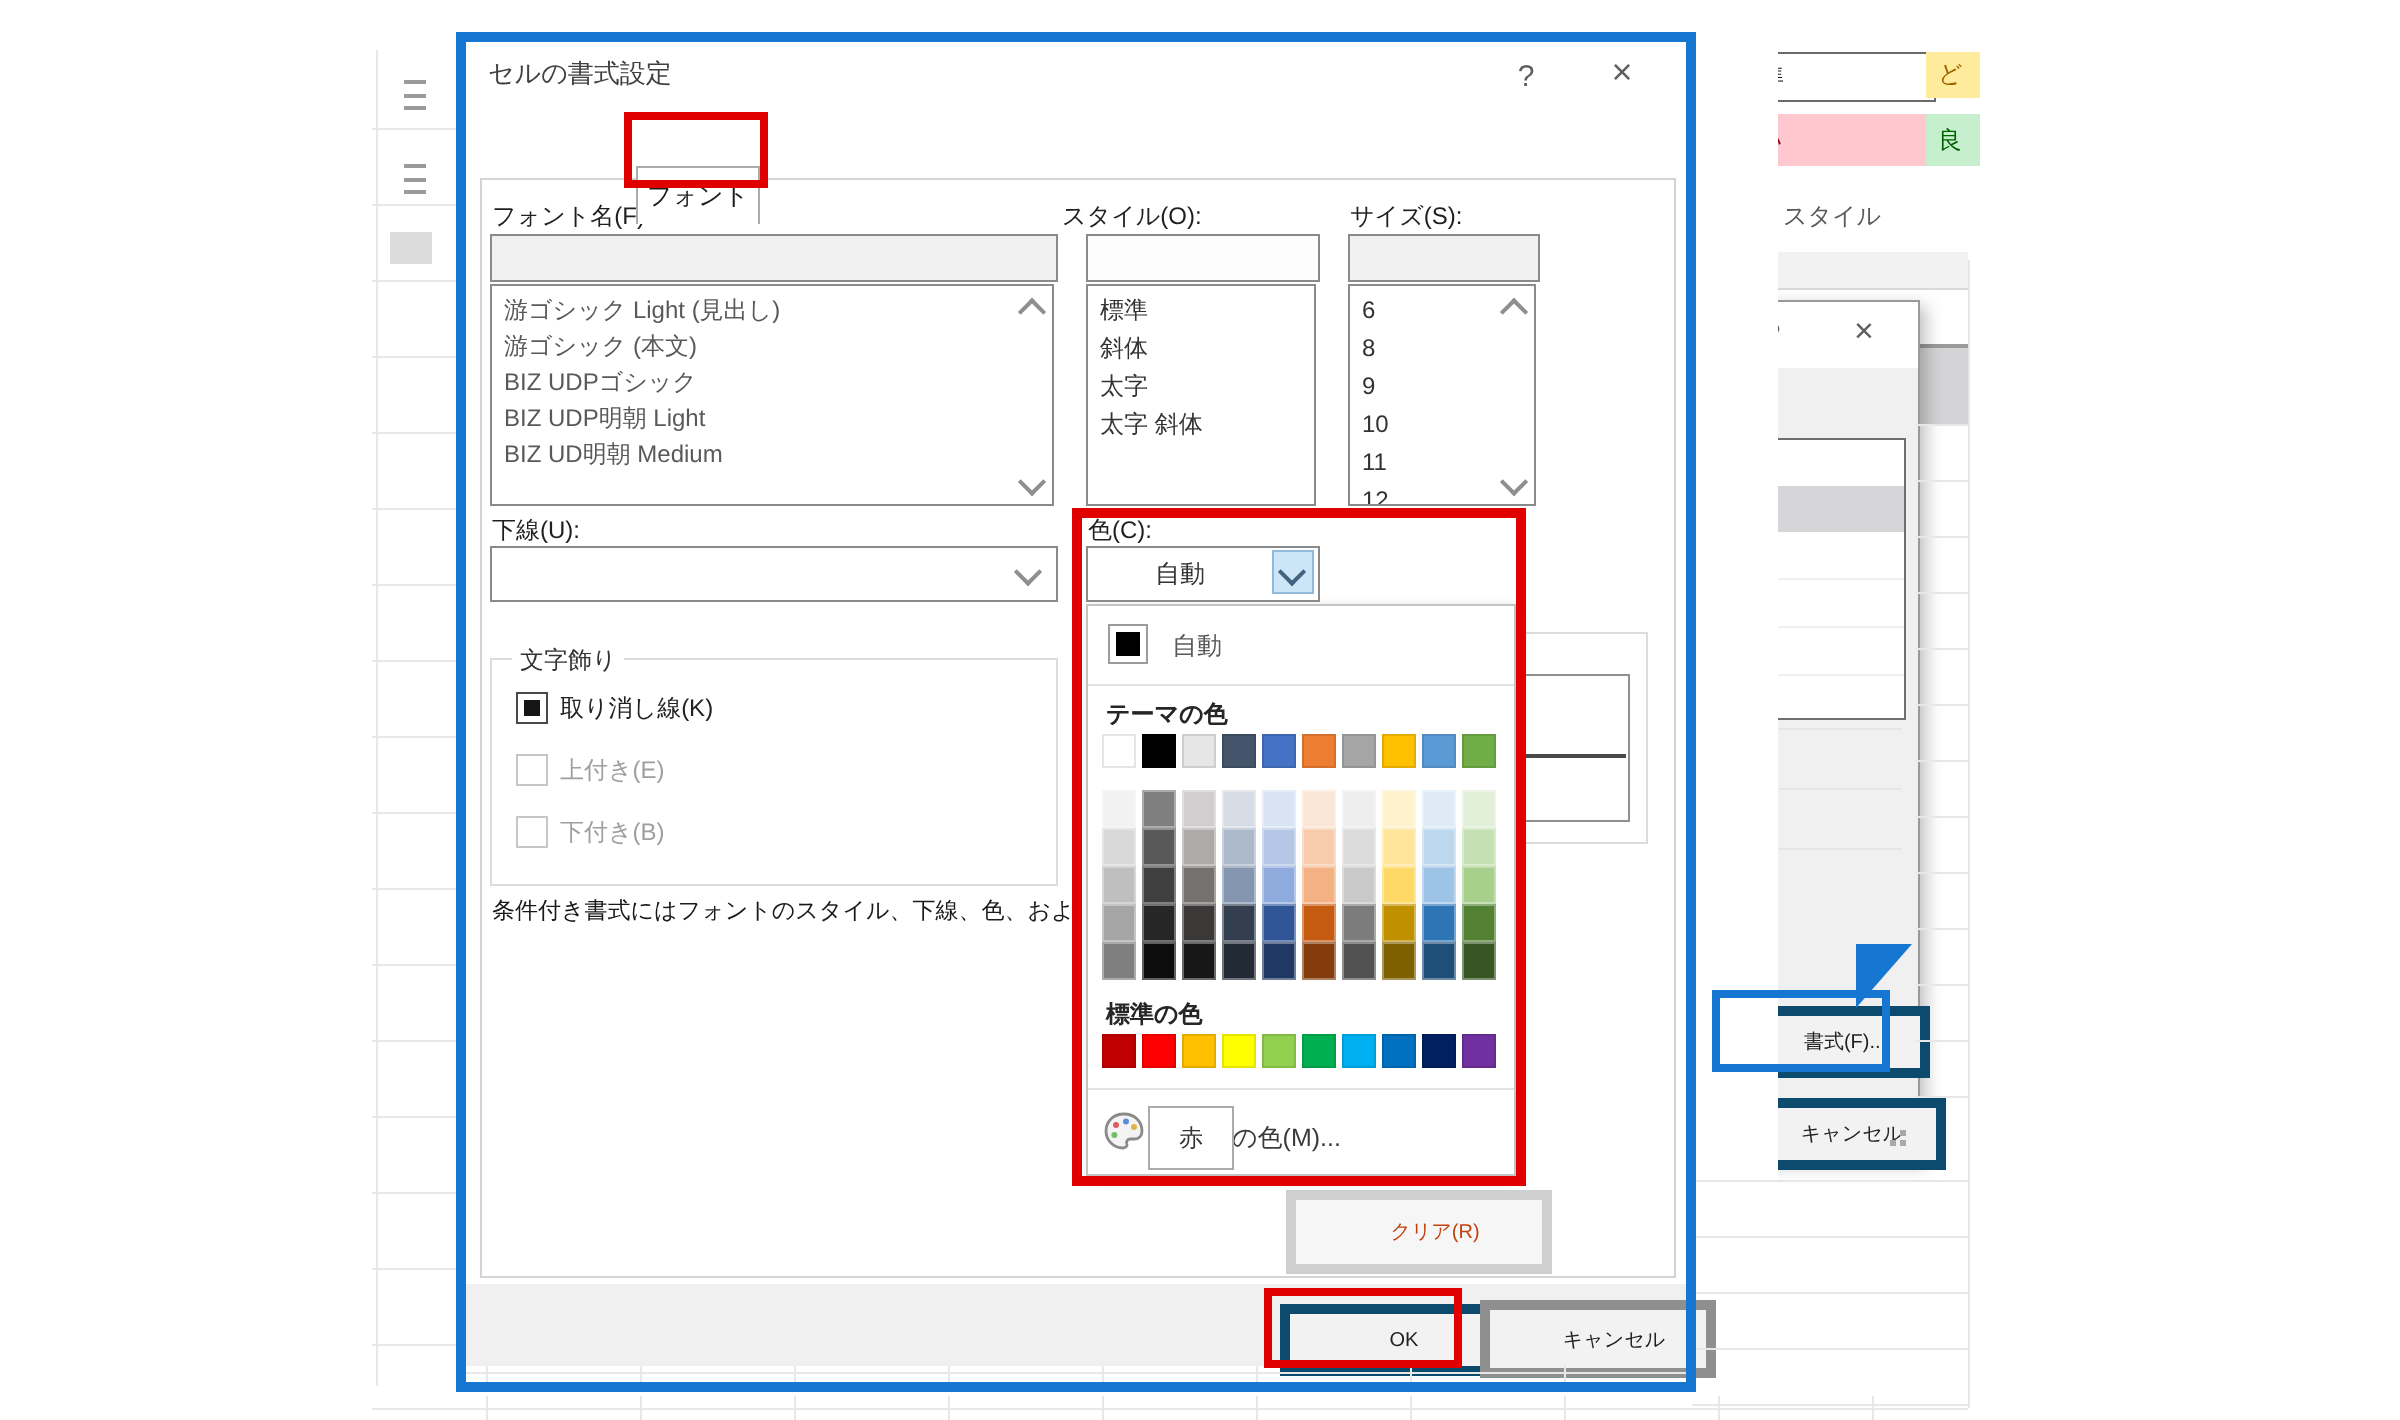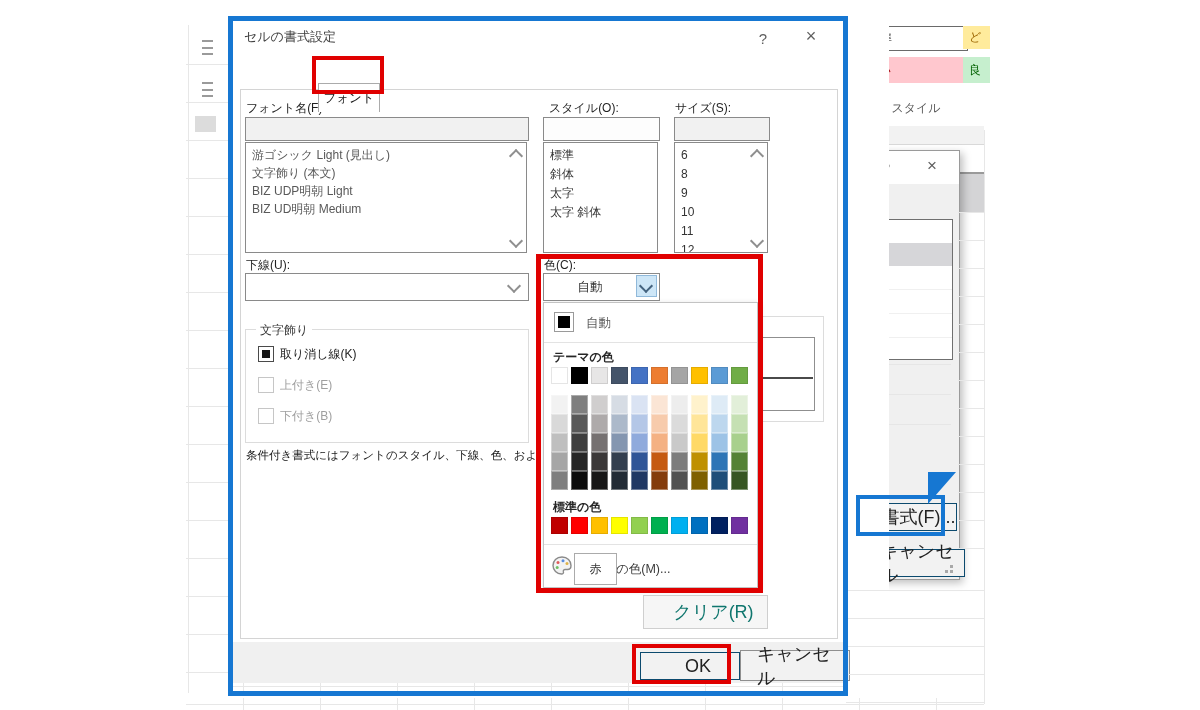--- a/index.html
+++ b/index.html
@@ -4,23 +4,23 @@
 <style>
   html,body{margin:0;padding:0;background:#fff;}
   #canvas{position:relative;width:1200px;height:710px;background:#fff;overflow:hidden;
           font-family:"Liberation Sans","DejaVu Sans",sans-serif;}
   .abs{position:absolute;}
   .label{position:absolute;font-size:12px;color:#1f1f1f;white-space:nowrap;}
   .editbox{position:absolute;background:#f1f1f1;border:1px solid #8a8a8a;}
   .listbox{position:absolute;background:#fff;border:1px solid #8a8a8a;overflow:hidden;}
   .li-font{font-size:12px;color:#595959;line-height:18px;padding-left:6px;white-space:nowrap;}
   .li-plain{font-size:12px;color:#333;line-height:19px;padding-left:6px;white-space:nowrap;}
-  .btn{position:absolute;background:#f2f2f2;border:1px solid #0c4a6e;display:flex;align-items:center;
-       justify-content:center;font-size:18px;color:#222;padding-left:16px;}
-  .btn.disabled{color:#0f766e;border-color:#cfcfcf;background:#f6f6f6;}
+  .btn{position:absolute;background:#f2f2f2;border:5px solid #0c4a6e;display:flex;align-items:center;
+       justify-content:center;font-size:10px;color:#222;padding-left:16px;}
+  .btn.disabled{color:#c2410c;border-color:#cfcfcf;background:#f6f6f6;}
   .redbox{position:absolute;border:4px solid #e00000;z-index:60;pointer-events:none;}
   .chev{width:8px;height:8px;border-right:2px solid #8f8f8f;border-bottom:2px solid #8f8f8f;
         transform:rotate(45deg);display:inline-block;}
   .chev.up{transform:rotate(-135deg);}
   .combo{position:absolute;background:#fff;border:1px solid #8a8a8a;}
   .swrow{display:flex;gap:3px;position:absolute;}
   .sw{width:17px;height:17px;box-shadow:inset 0 0 0 1px rgba(0,0,0,0.10);}
   .tintrow .sw{height:19px;box-shadow:inset 0 0 0 1px rgba(255,255,255,0.35);}
   .heading{position:absolute;font-weight:bold;font-size:12px;color:#262626;}
   .sep{position:absolute;height:1px;background:#e3e3e3;}
@@ -158,28 +158,29 @@
     <div class="tab active" style="left:85px;width:60px;">フォント</div>
     <div class="tab" style="left:157px;width:46px;">罫線</div>
     <div class="tab" style="left:211px;width:72px;">塗りつぶし</div>
 
     <div class="abs" style="left:7px;top:68px;width:596px;height:548px;border:1px solid #d4d4d4;background:#fff;"></div>
 
     <div class="label" style="left:13px;top:79px;">フォント名(F):</div>
     <div class="editbox" style="left:12px;top:96px;width:282px;height:22px;"></div>
     <div class="listbox" style="left:12px;top:121px;width:282px;height:111px;padding-top:3px;box-sizing:border-box;">
         <div class="li-font">游ゴシック Light (見出し)</div>
-        <div class="li-font">文字飾り (本文)</div>
+        <div class="li-font">游ゴシック (本文)</div>
+        <div class="li-font">BIZ UDPゴシック</div>
         <div class="li-font">BIZ UDP明朝 Light</div>
         <div class="li-font">BIZ UD明朝 Medium</div>
       </div>
     <span class="chev up abs" style="left:278px;top:130px;"></span>
     <span class="chev abs" style="left:278px;top:215px;"></span>
 
-    <div class="label" style="left:316px;top:79px;">スタイル(O):</div>
+    <div class="label" style="left:298px;top:79px;">スタイル(O):</div>
     <div class="editbox" style="left:310px;top:96px;width:115px;height:22px;background:#fdfdfd;"></div>
     <div class="listbox" style="left:310px;top:121px;width:115px;height:111px;padding-top:3px;box-sizing:border-box;">
         <div class="li-plain">標準</div>
         <div class="li-plain">斜体</div>
         <div class="li-plain">太字</div>
         <div class="li-plain">太字 斜体</div>
       </div>
 
     <div class="label" style="left:442px;top:79px;">サイズ(S):</div>
     <div class="editbox" style="left:441px;top:96px;width:94px;height:22px;"></div>

